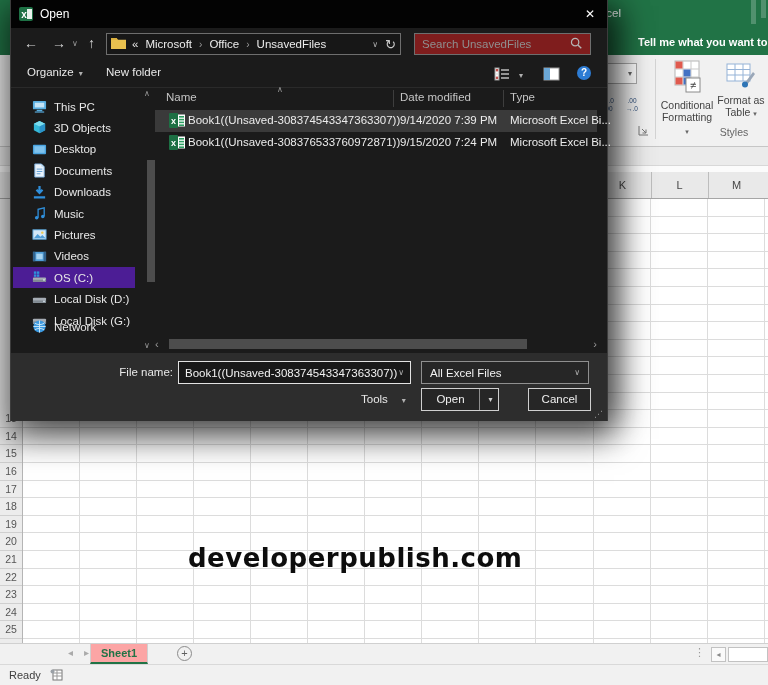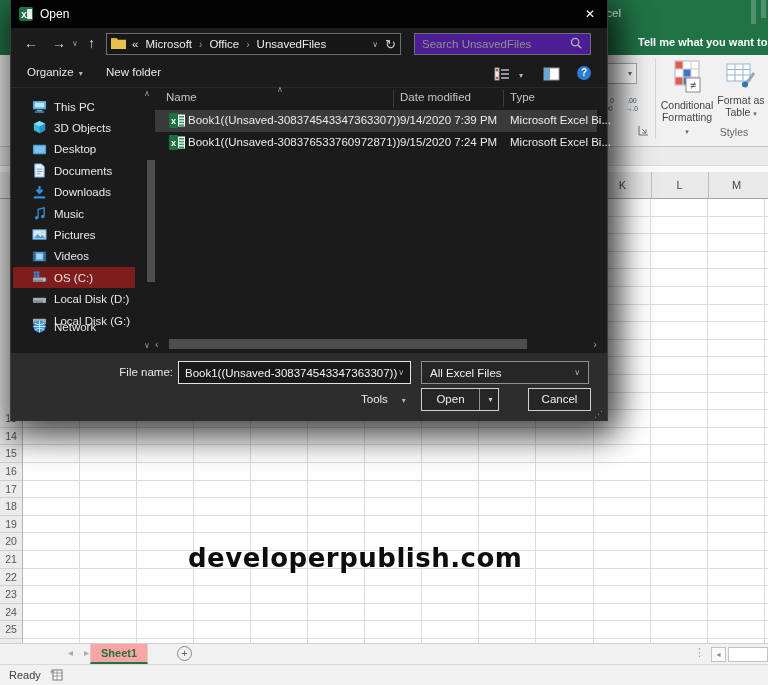--- a/index.html
+++ b/index.html
@@ -59,32 +59,32 @@
   .dlg-nav{position:absolute;left:0;top:28px;width:100%;height:31px;}
   .navbtn{position:absolute;top:7px;color:#d8d8d8;font-size:14px;}
   .nav-back{left:13px;}.nav-fwd{left:41px;}
   .nav-chev{left:61px;top:11px;font-size:8px;color:#9a9a9a;}
   .nav-up{left:77px;}
   .addrbar{position:absolute;left:95px;top:5px;width:295px;height:22px;background:#171717;border:1px solid #6e6e6e;display:flex;align-items:center;padding:0 4px;gap:6px;font-size:11.5px;color:#ececec;}
   .addrbar .sep{color:#9a9a9a;font-size:10px;}
   .addrbar .tail{margin-left:auto;display:flex;align-items:center;gap:7px;}
   .addrbar .tail .chev{color:#b0b0b0;font-size:8px;}
   .addrbar .tail .refresh{color:#c8c8c8;font-size:13px;}
-  .searchbox{position:absolute;left:403px;top:5px;width:177px;height:22px;background:#4c1d95;border:1px solid #6e6e6e;display:flex;align-items:center;padding:0 7px;color:#8f8f8f;font-size:11.5px;}
+  .searchbox{position:absolute;left:403px;top:5px;width:177px;height:22px;background:#7f1d1d;border:1px solid #6e6e6e;display:flex;align-items:center;padding:0 7px;color:#8f8f8f;font-size:11.5px;}
   .searchbox .mag{margin-left:auto;}
   .dlg-cmd{position:absolute;left:0;top:59px;width:100%;height:29px;border-bottom:1px solid #2a2a2a;}
   .cmd-organize{position:absolute;left:16px;top:7px;}
   .cmd-newfolder{position:absolute;left:95px;top:7px;}
   .cmd-chev{font-size:8px;color:#b0b0b0;margin-left:5px;}
   .cmd-viewicon{position:absolute;left:483px;top:8px;}
   .cmd-viewchev{position:absolute;left:508px;top:12px;font-size:8px;color:#b0b0b0;}
   .cmd-pane{position:absolute;left:532px;top:8px;}
   .cmd-help{position:absolute;left:566px;top:7px;width:14px;height:14px;background:#2d7cd4;border-radius:50%;color:#fff;font-weight:bold;font-size:10px;text-align:center;line-height:14px;}
   .sb-item{position:absolute;left:2px;width:122px;height:21px;display:flex;align-items:center;gap:7px;padding-left:19px;font-size:11.5px;color:#e8e8e8;white-space:nowrap;}
-  .sb-item.sel{background:#7f1d1d;}
+  .sb-item.sel{background:#4c1d95;}
   .sb-item .icon{width:15px;height:15px;flex:0 0 15px;}
   .sb-scroll-up{position:absolute;left:133px;top:89px;color:#9a9a9a;font-size:8px;}
   .sb-scroll-dn{position:absolute;left:133px;top:341px;color:#9a9a9a;font-size:8px;}
   .sb-thumb{position:absolute;left:136px;top:160px;width:8px;height:122px;background:#4d4d4d;}
   .lst-head{position:absolute;left:142px;top:88px;width:446px;height:20px;color:#c5c5c5;font-size:11.5px;}
   .lh-name{position:absolute;left:13px;top:3px;}
   .lh-sort{position:absolute;left:124px;top:-3px;color:#9a9a9a;font-size:8px;}
   .lh-date{position:absolute;left:247px;top:3px;}
   .lh-type{position:absolute;left:357px;top:3px;}
   .lh-div1{position:absolute;left:240px;top:2px;width:1px;height:17px;background:#3e3e3e;}

